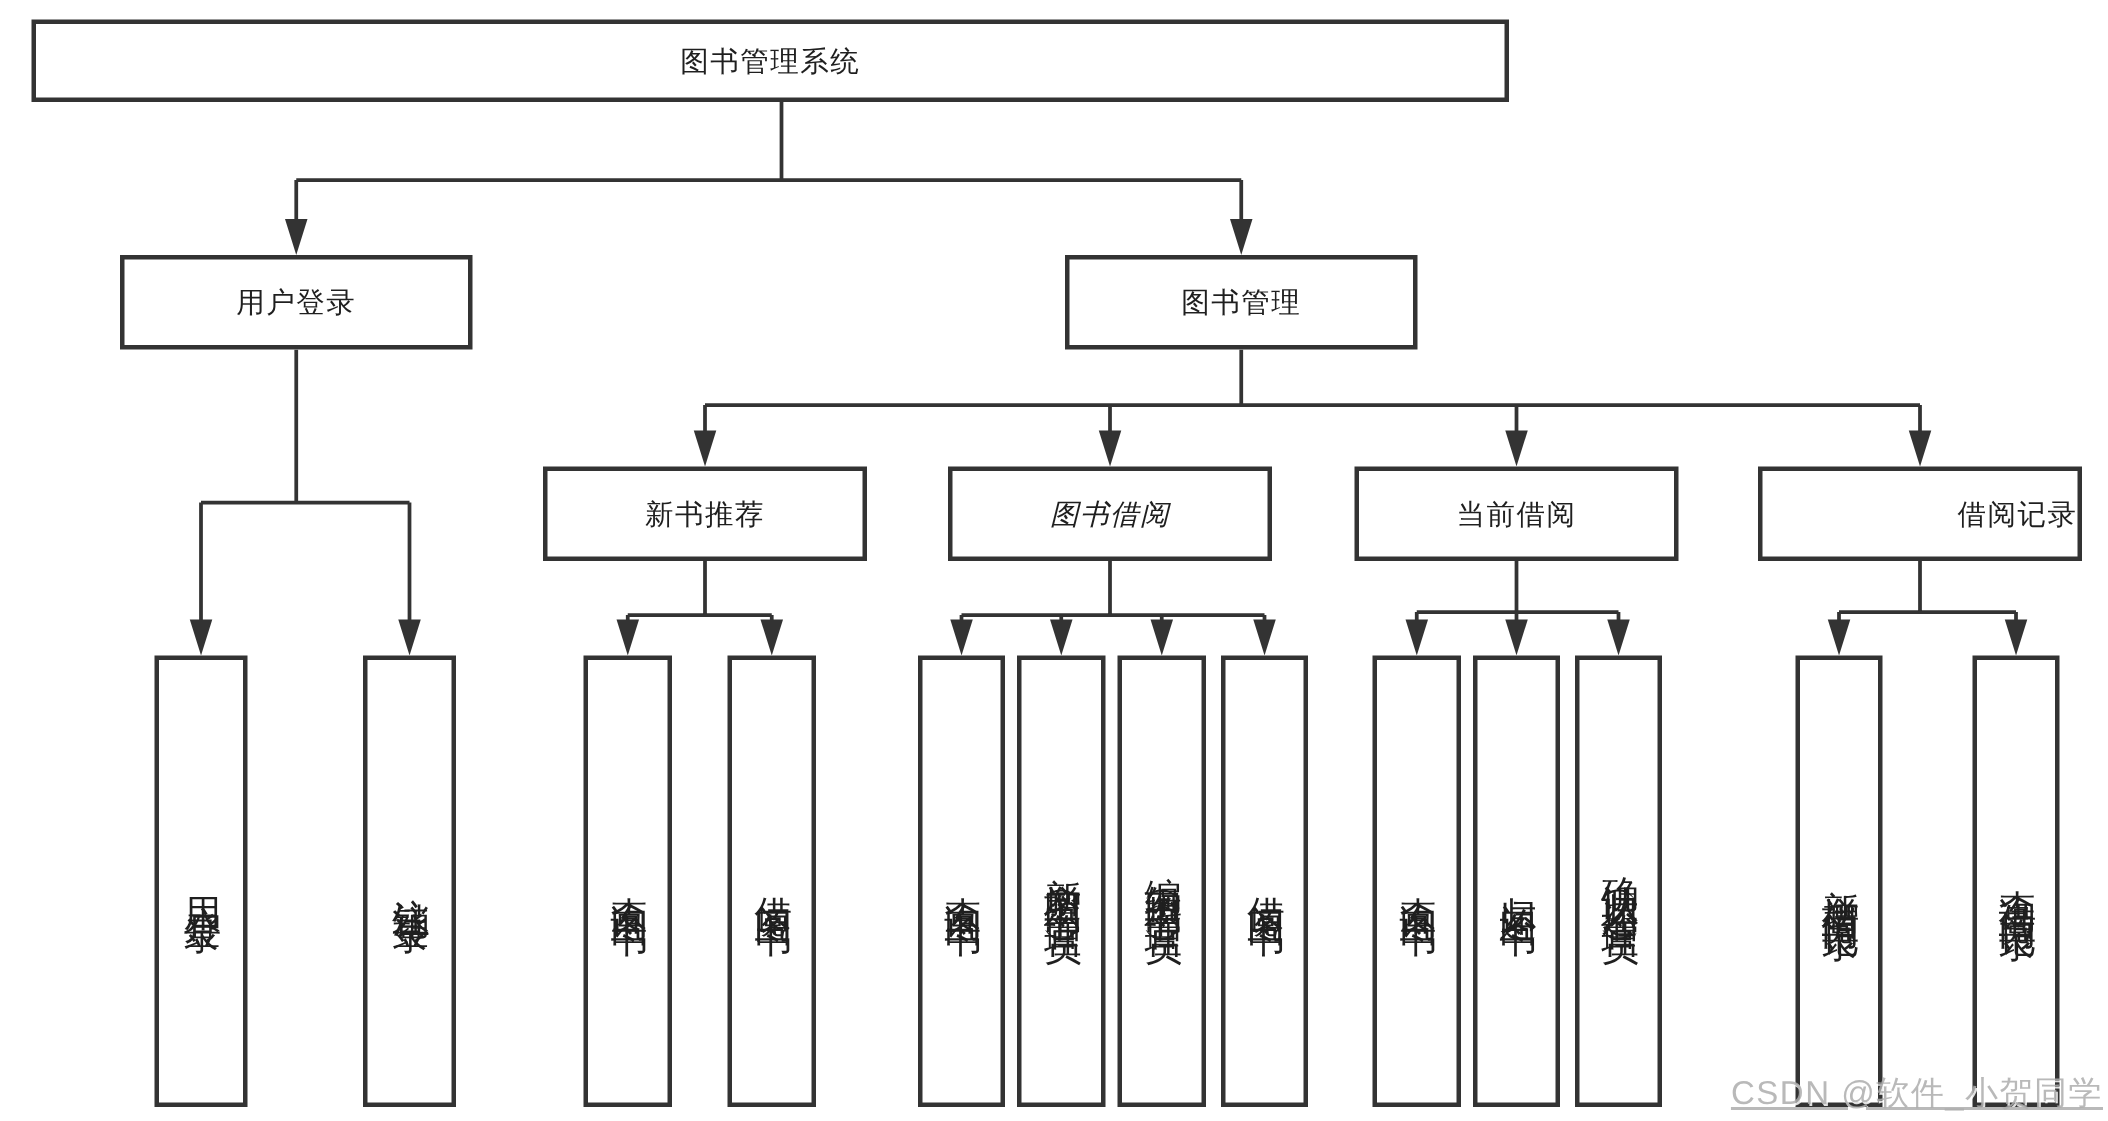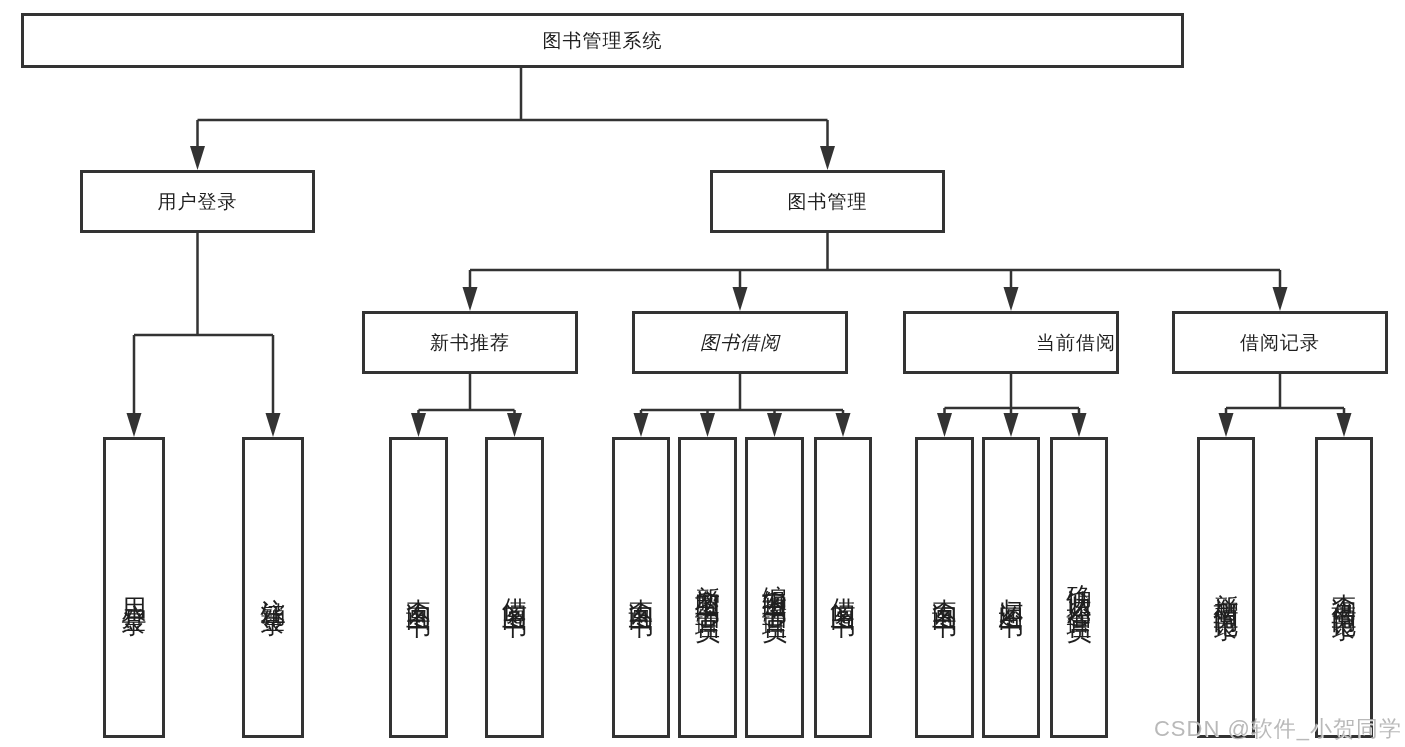--- a/index.html
+++ b/index.html
@@ -46,20 +46,21 @@
     position: absolute;
     right: 3px;
     bottom: 3px;
     font-size: 22px;
     letter-spacing: 1px;
     color: rgba(173, 173, 173, 0.85);
     text-shadow: 1px 1px 0 rgba(255,255,255,0.85);
     white-space: nowrap;
     z-index: 5;
     pointer-events: none;
+    text-decoration: underline;
   }
 </style>
 </head>
 <body>
 
 <div class="canvas">
 
   <svg class="connector-layer" width="1405" height="747" viewBox="0 0 1405 747" xmlns="http://www.w3.org/2000/svg">
     <g stroke="#333333" stroke-width="2.5" fill="none">
       <path d="M521 68 V120 M197.5 120 H827.5 M197.5 120 V150 M827.5 120 V150"></path>
@@ -86,41 +87,41 @@
       <polygon points="767,413 782,413 774.5,437"></polygon>
       <polygon points="835.5,413 850.5,413 843,437"></polygon>
       <polygon points="937,413 952,413 944.5,437"></polygon>
       <polygon points="1003.5,413 1018.5,413 1011,437"></polygon>
       <polygon points="1071.5,413 1086.5,413 1079,437"></polygon>
       <polygon points="1218.5,413 1233.5,413 1226,437"></polygon>
       <polygon points="1336.5,413 1351.5,413 1344,437"></polygon>
     </g>
   </svg>
 
-  <div class="box box-h root-box" style="left:21px; top:13px; width:1163px; height:55px;">
+  <div class="box box-h root-box" style="left:21px; top:13px; width:985px; height:55px;">
     <span class="label">图书管理系统</span>
   </div>
 
   <div class="box box-h" style="left:80px; top:170px; width:235px; height:63px;">
     <span class="label">用户登录</span>
   </div>
   <div class="box box-h" style="left:710px; top:170px; width:235px; height:63px;text-align:right;">
     <span class="label">图书管理</span>
   </div>
 
   <div class="box box-h" style="left:362px; top:311px; width:216px; height:63px;">
     <span class="label">新书推荐</span>
   </div>
   <div class="box box-h" style="left:632px; top:311px; width:216px; height:63px;font-style:italic;">
     <span class="label">图书借阅</span>
   </div>
-  <div class="box box-h" style="left:903px; top:311px; width:216px; height:63px;justify-content:flex-end;">
+  <div class="box box-h" style="left:903px; top:311px; width:216px; height:63px;">
     <span class="label">当前借阅</span>
   </div>
-  <div class="box box-h" style="left:1172px; top:311px; width:216px; height:63px;">
+  <div class="box box-h" style="left:1172px; top:311px; width:216px; height:63px;justify-content:flex-end;">
     <span class="label">借阅记录</span>
   </div>
 
   <div class="box leaf" style="left:103px; top:437px; width:62px; height:301px;">
     <span class="label">用户登录</span>
   </div>
   <div class="box leaf" style="left:242px; top:437px; width:62px; height:301px;">
     <span class="label">注销登录</span>
   </div>
 

